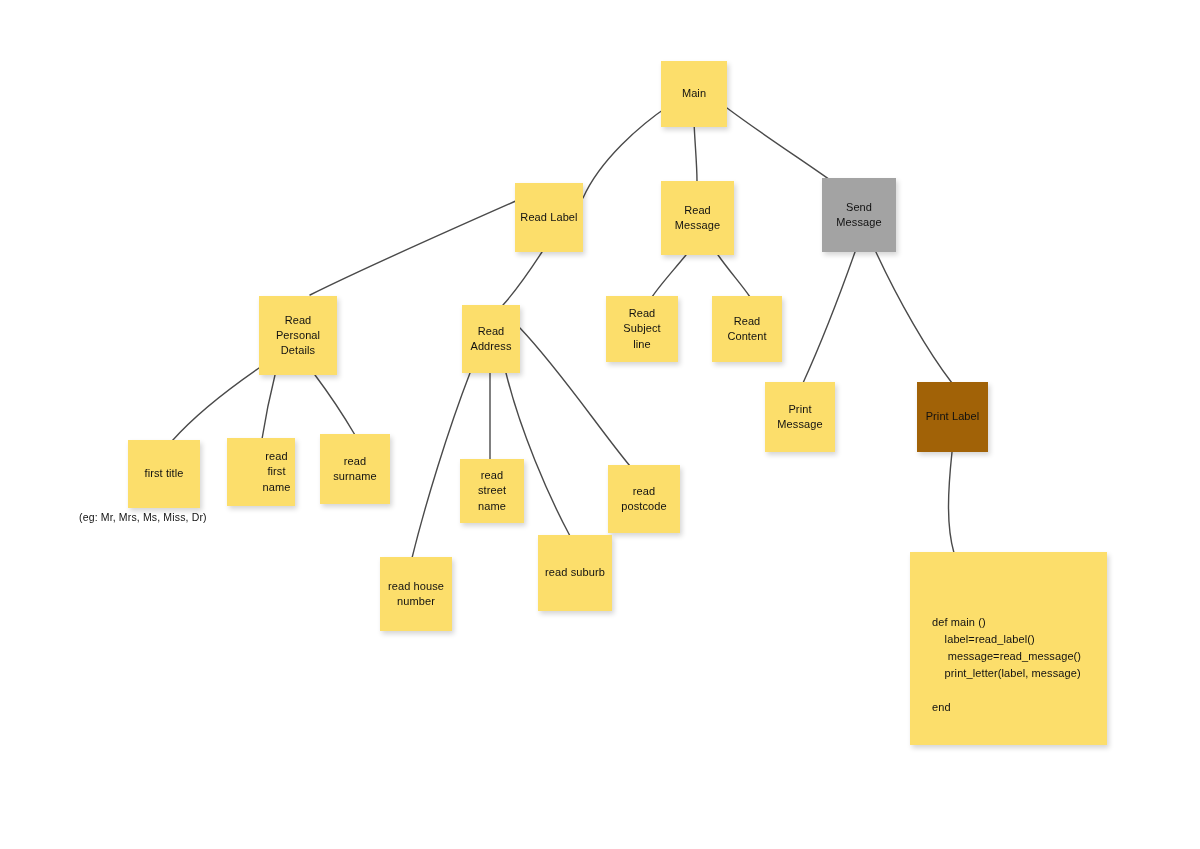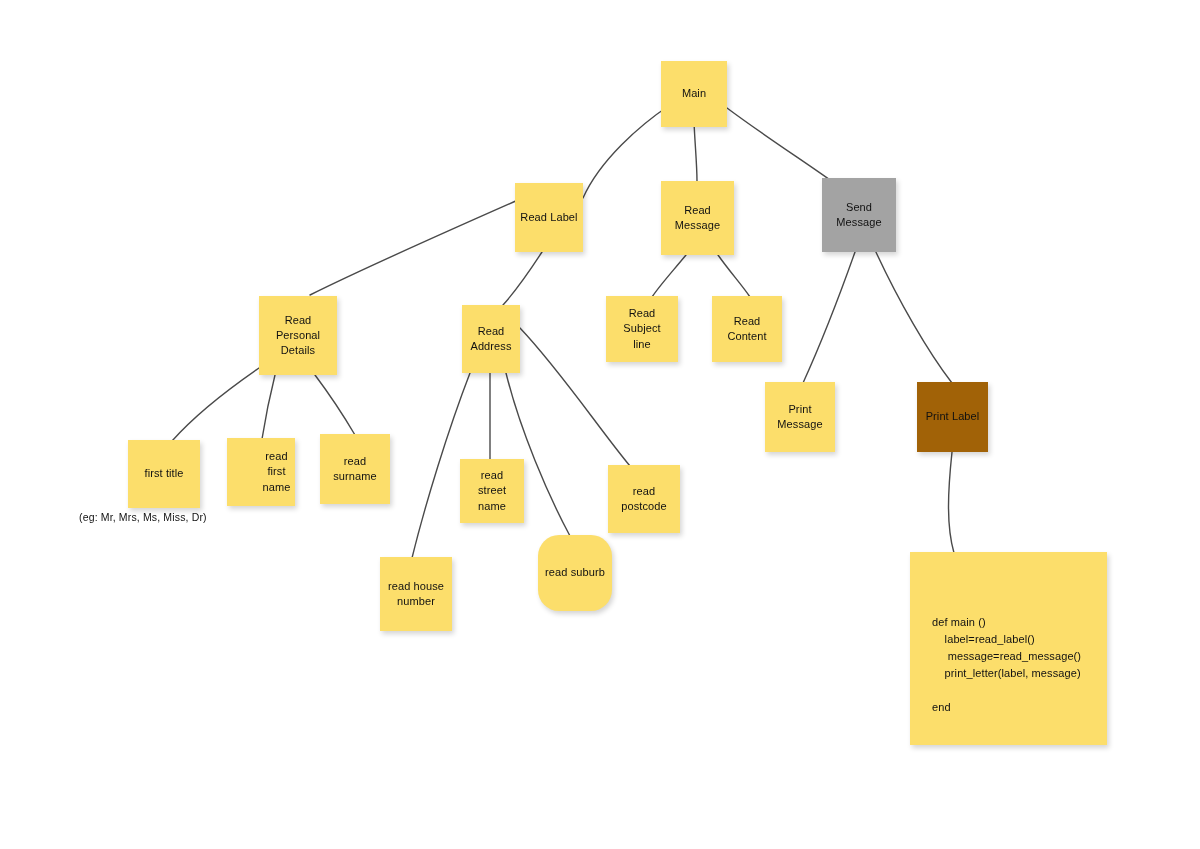--- a/index.html
+++ b/index.html
@@ -106,21 +106,21 @@
 name</div>
     <div class="note" style="left: 320px; top: 434px; width: 70px; height: 70px; background: rgb(252, 222, 107);">read
 surname</div>
     <div class="note" style="left: 460px; top: 459px; width: 64px; height: 64px; background: rgb(252, 222, 107);">read
 street
 name</div>
     <div class="note" style="left: 608px; top: 465px; width: 72px; height: 68px; background: rgb(252, 222, 107);">read
 postcode</div>
     <div class="note" style="left: 380px; top: 557px; width: 72px; height: 74px; background: rgb(252, 222, 107);">read house
 number</div>
-    <div class="note" style="left: 538px; top: 535px; width: 74px; height: 76px; background: rgb(252, 222, 107); border-radius: 21px;">read suburb</div>
+    <div class="note" style="left: 538px; top: 535px; width: 74px; height: 76px; background: rgb(252, 222, 107);">read suburb</div>
     <div class="note code" style="left: 910px; top: 552px; width: 197px; height: 193px; background: rgb(252, 222, 107);">def main ()
     label=read_label()
      message=read_message()
     print_letter(label, message)
 
 end</div>
     <div class="annotation" style="left: 73px; top: 511px;">(eg: Mr, Mrs, Ms, Miss, Dr)</div>
   </div>
 
 </body></html>

